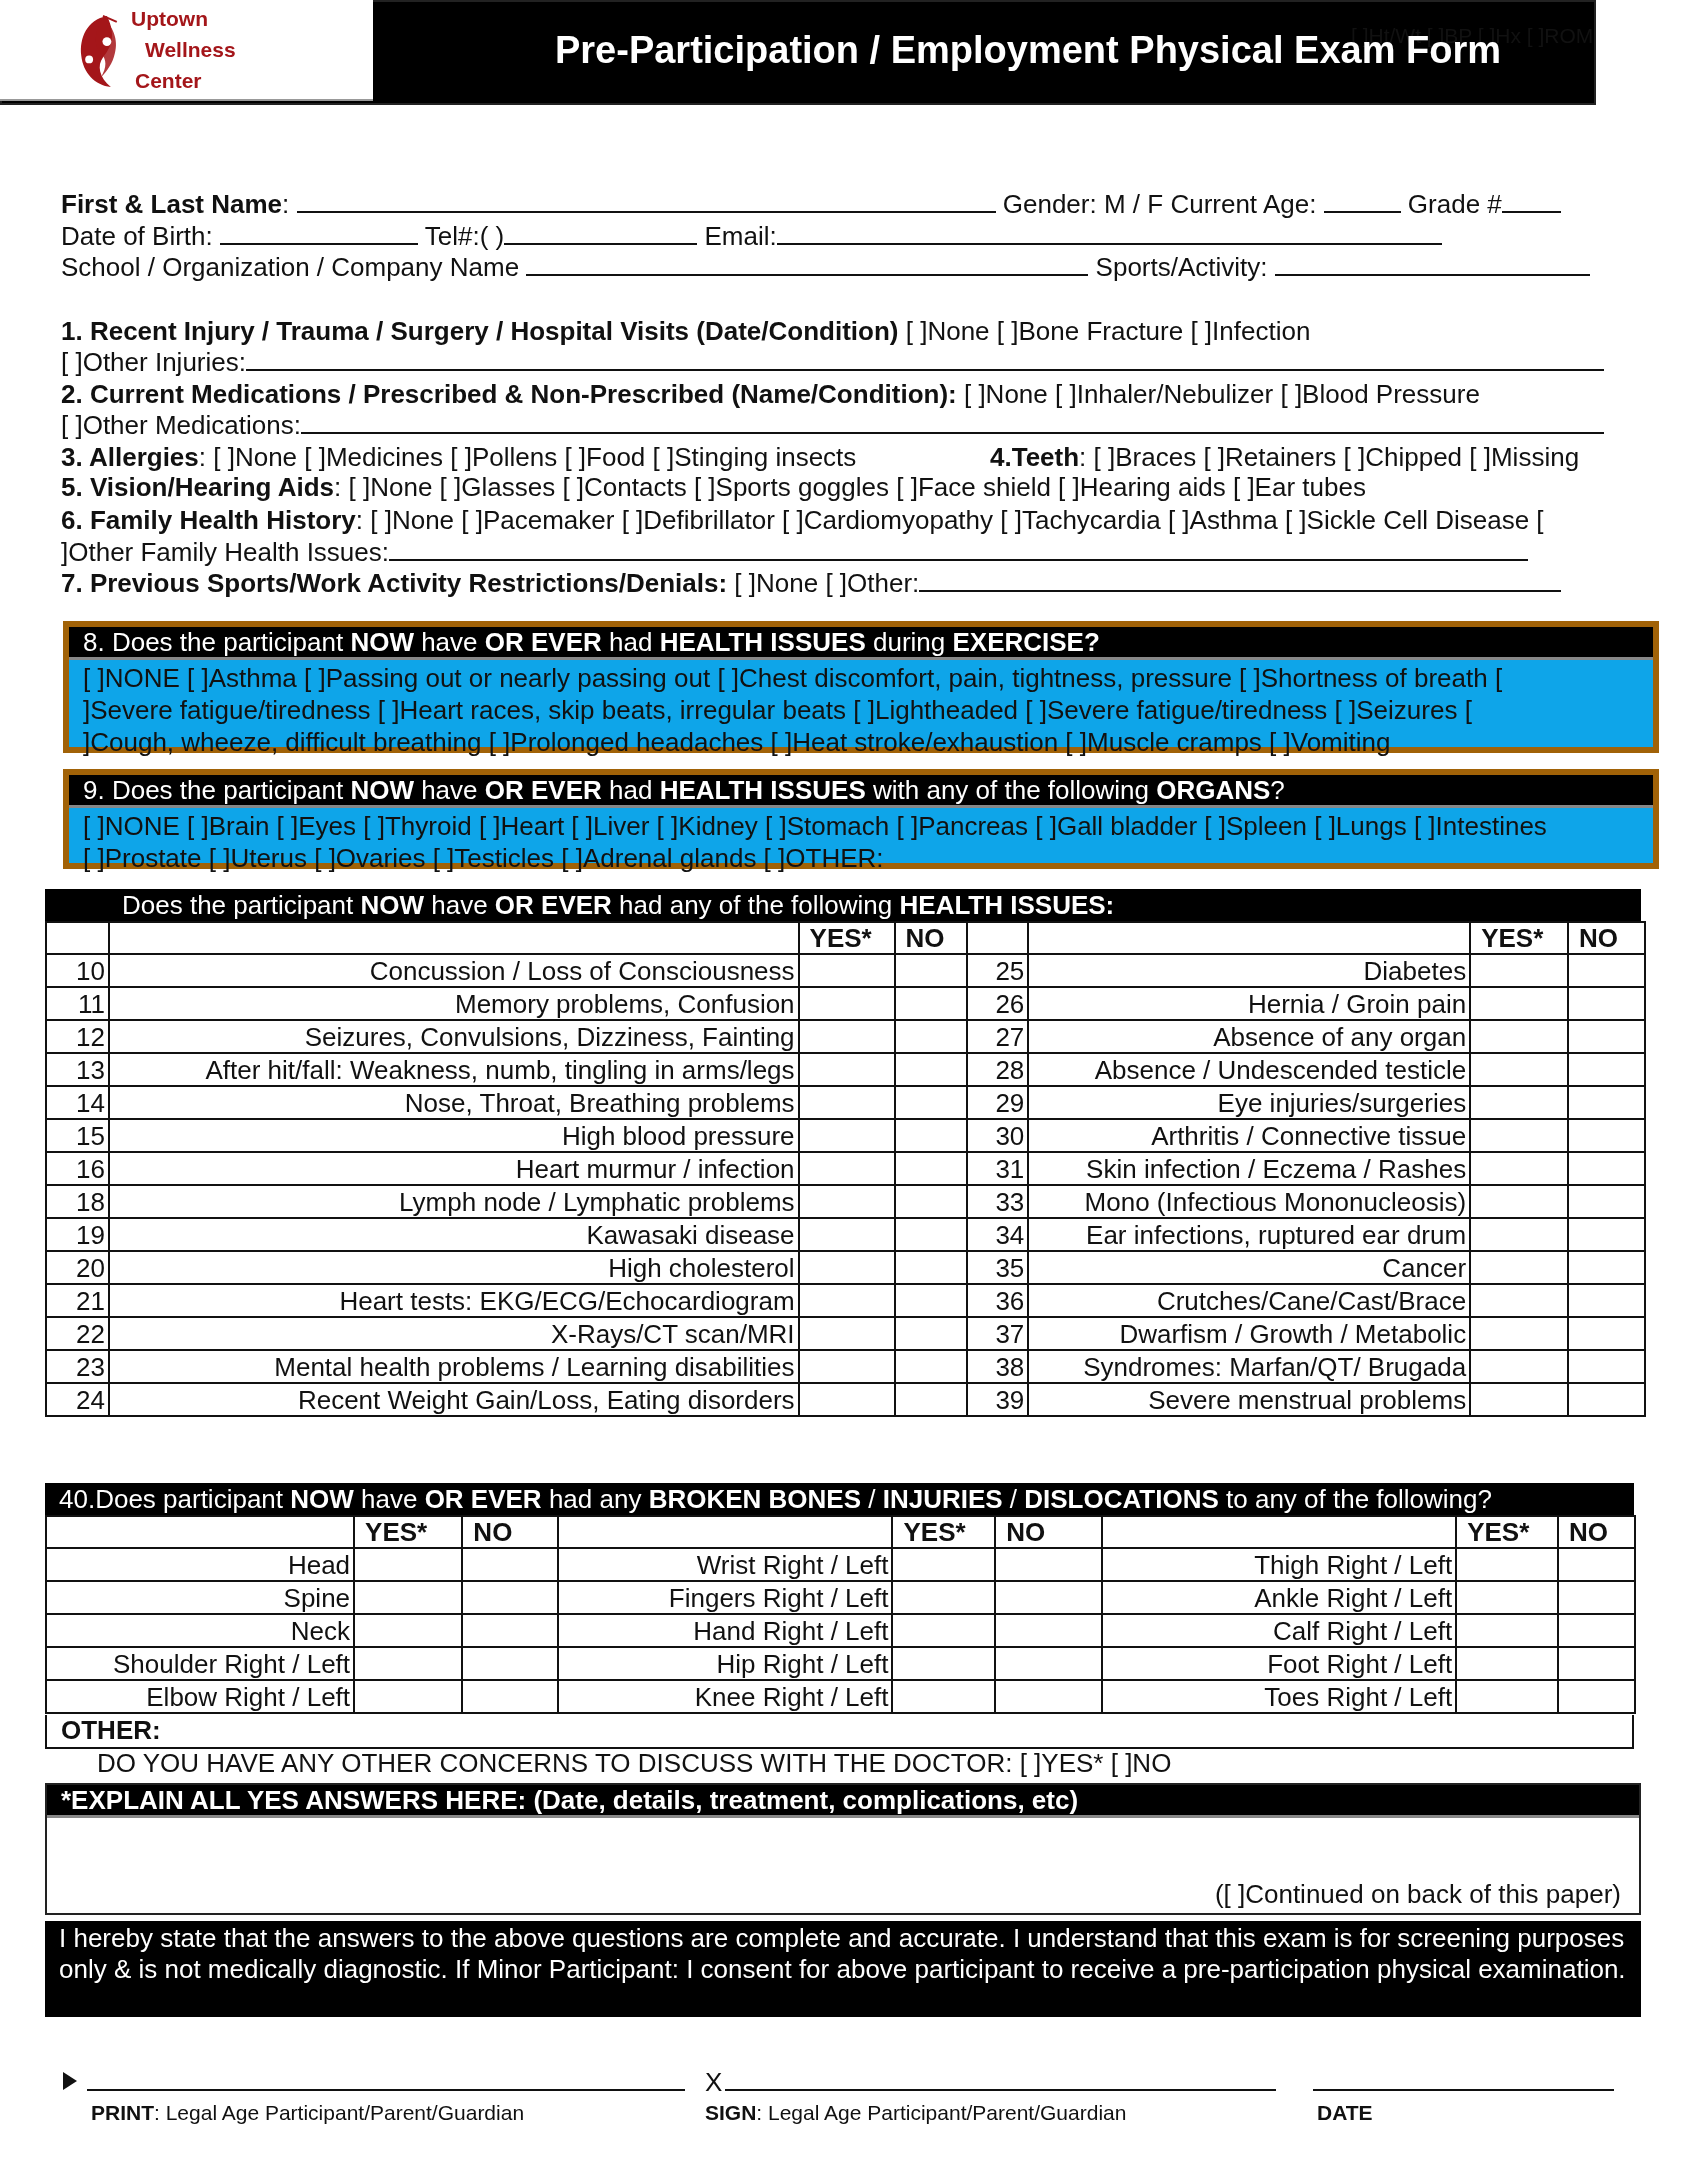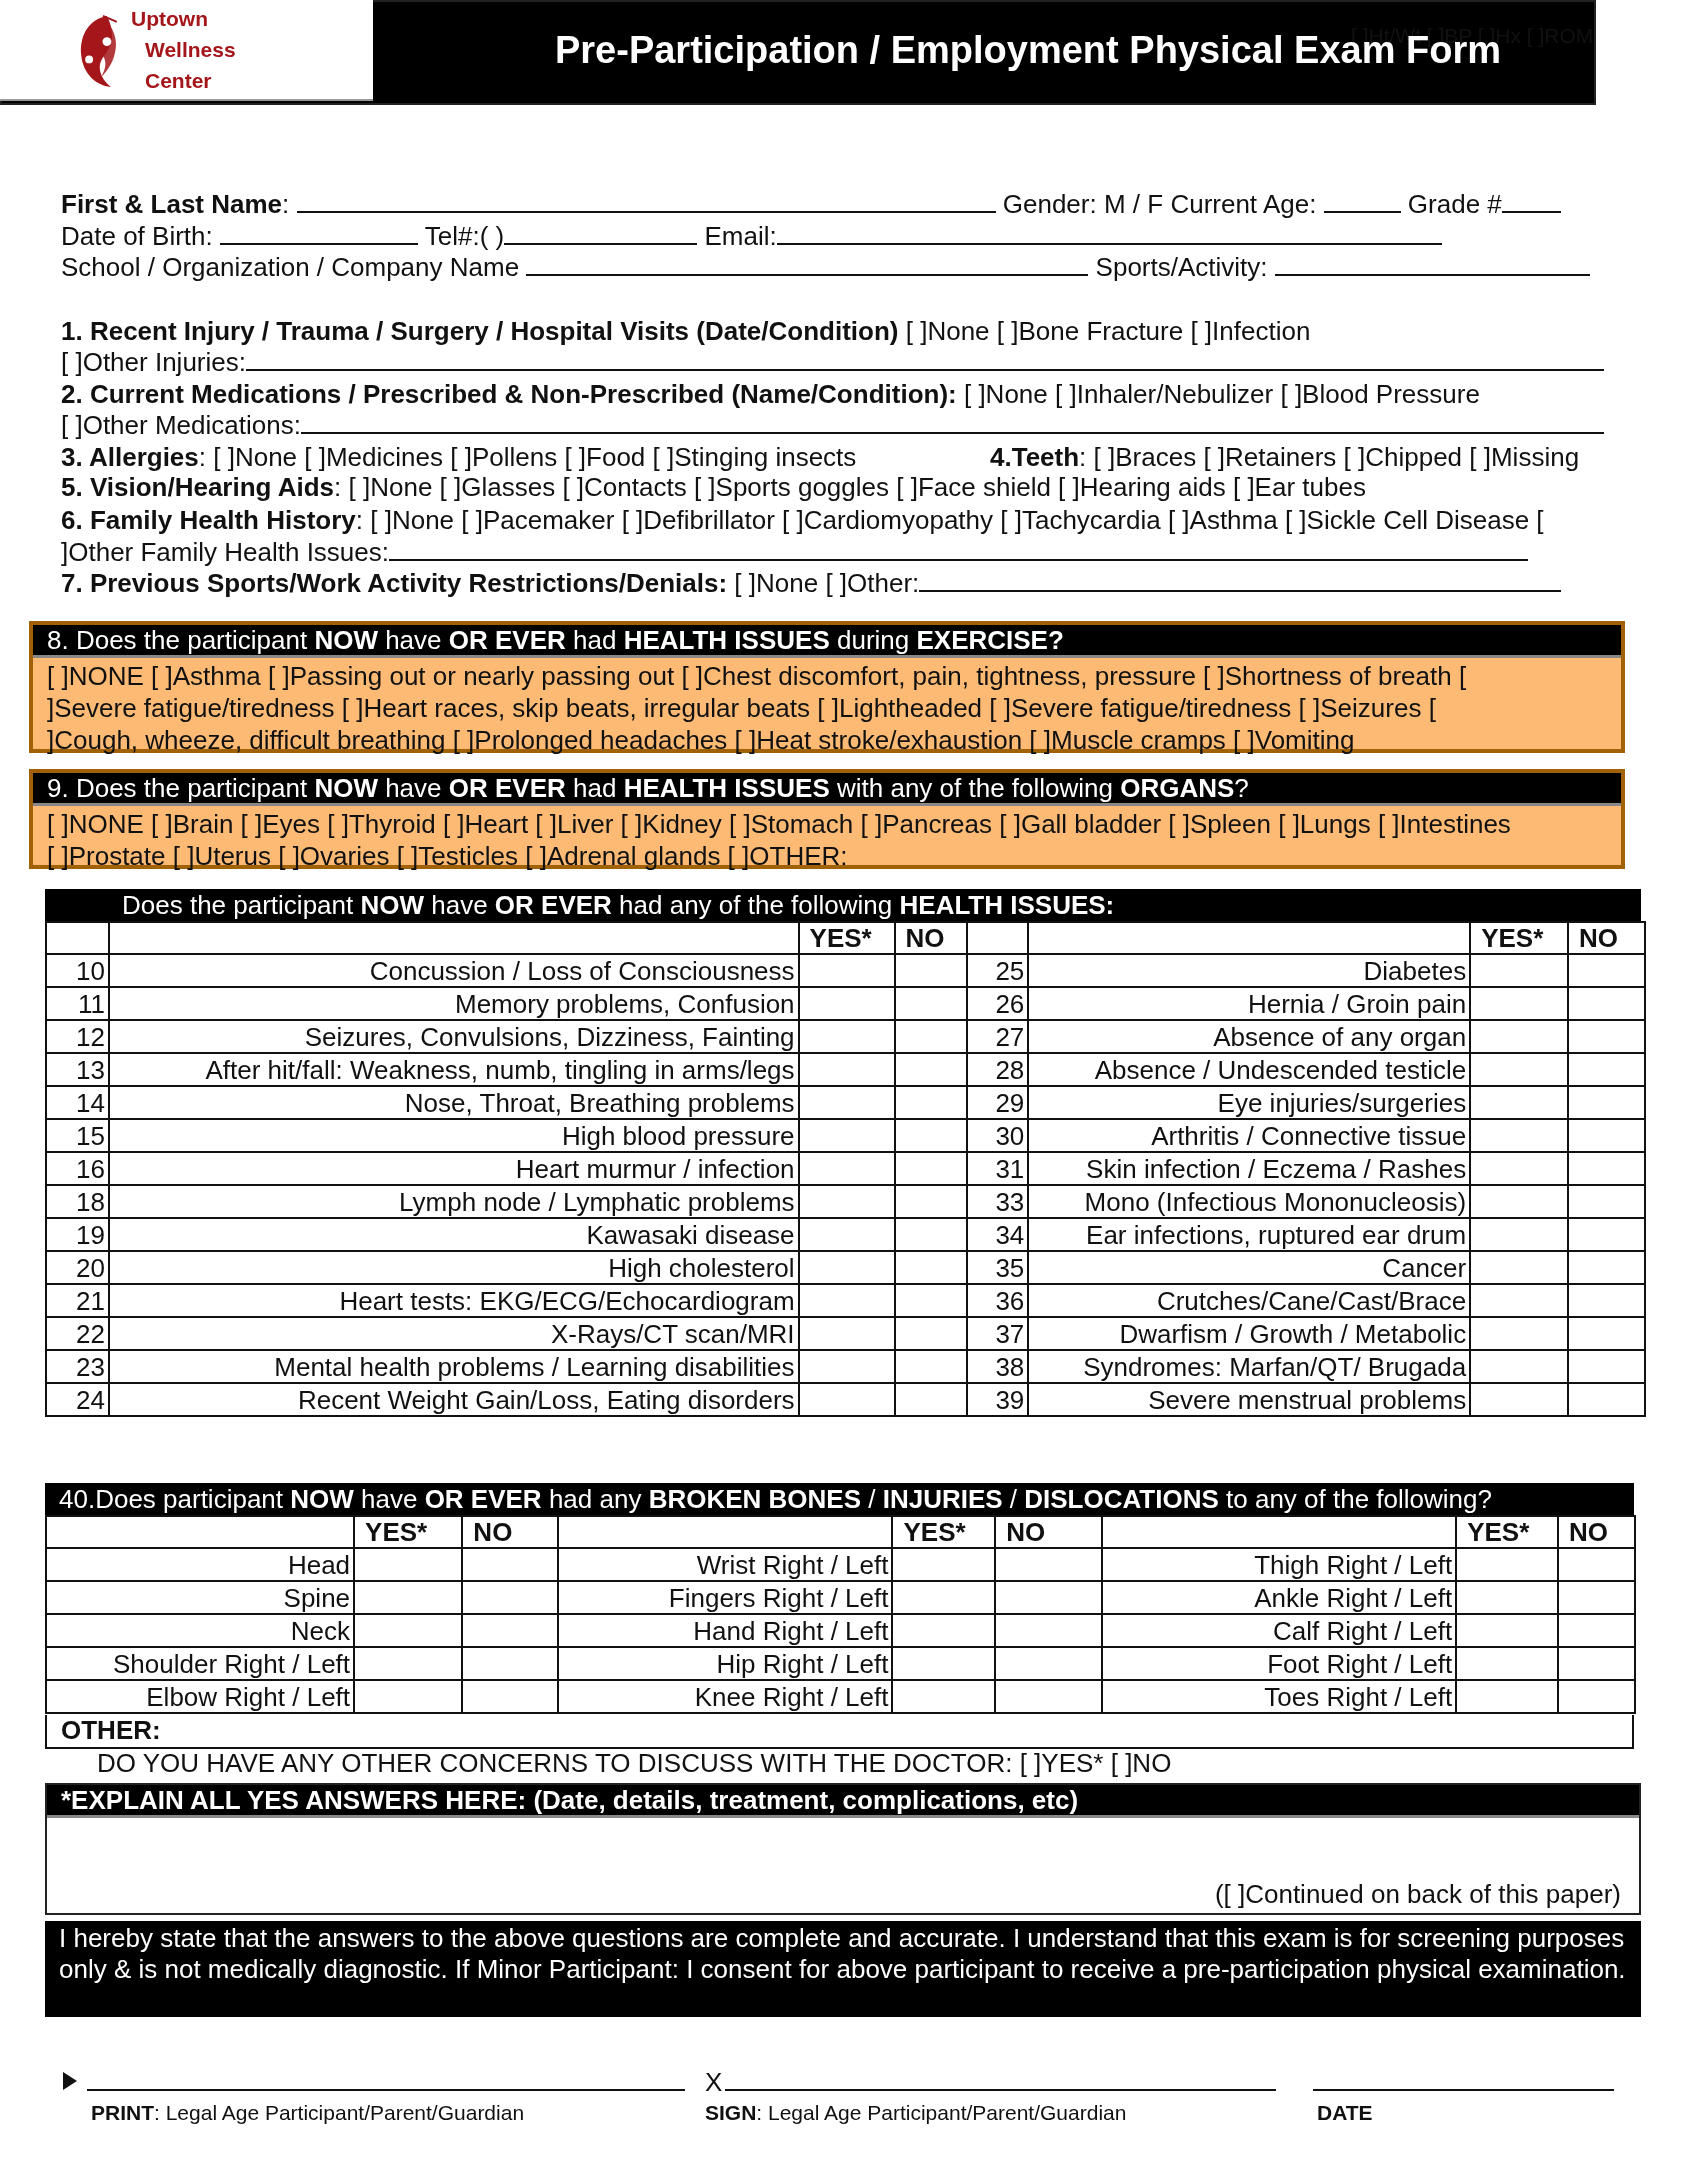--- a/index.html
+++ b/index.html
@@ -14,25 +14,25 @@
   #topchecks { left: 1351px; top: 24px; font-size: 21px; line-height: 24px; white-space: nowrap; }
 
   
   #header { left: 45px; top: 51px; width: 1596px; height: 105px; border: 2px solid #222; background: #000; }
   #logo-box { position: absolute; left: 0; top: 0; width: 373px; height: 101px; background: #fff; border-bottom: 2px solid #999; }
   #logo-mark { position: absolute; left: 77px; top: 12px; width: 44px; height: 77px; }
   #logo-text { position: absolute; left: 131px; top: 3px; color: #a4161a; font-weight: bold; font-size: 21px; line-height: 31px; }
   #logo-text div { white-space: nowrap; }
   #logo-text .l1 { margin-left: 0; }
   #logo-text .l2 { margin-left: 14px; }
-  #logo-text .l3 { margin-left: 14px; }
+  #logo-text .l3 { margin-left: 4px; }
   #form-title { position: absolute; left: 373px; right: 0; top: 0; height: 101px; color: #fff; font-weight: bold; font-size: 38px; line-height: 101px; text-align: center; }
 
   
-  .secbox { position: absolute; left: 29px; width: 1596px; border: 4px solid #a16207; background: #fdba74; }
+  .secbox { position: absolute; left: 63px; width: 1596px; border: 6px solid #a16207; background: #0ea5e9; }
   .sechead { background: #000; color: #fff; font-size: 26px; line-height: 31px; height: 33px; padding-left: 14px; white-space: nowrap; border-bottom: 3px solid #888; }
   .sechead b { font-weight: bold; }
   .secbody { font-size: 26px; line-height: 32px; padding: 2px 14px 0 14px; }
   .secbody .ln { white-space: nowrap; }
 
   
   #ht-head { position: absolute; left: 45px; top: 889px; width: 1596px; height: 33px; background: #000; color: #fff; font-size: 26px; line-height: 32px; padding-left: 77px; white-space: nowrap; }
   #ht-head b { font-weight: bold; }
   table.grid { position: absolute; border-collapse: collapse; font-size: 26px; }
   table.grid td { border: 2px solid #111; height: 33px; padding: 0 3px; line-height: 28px; white-space: nowrap; }

